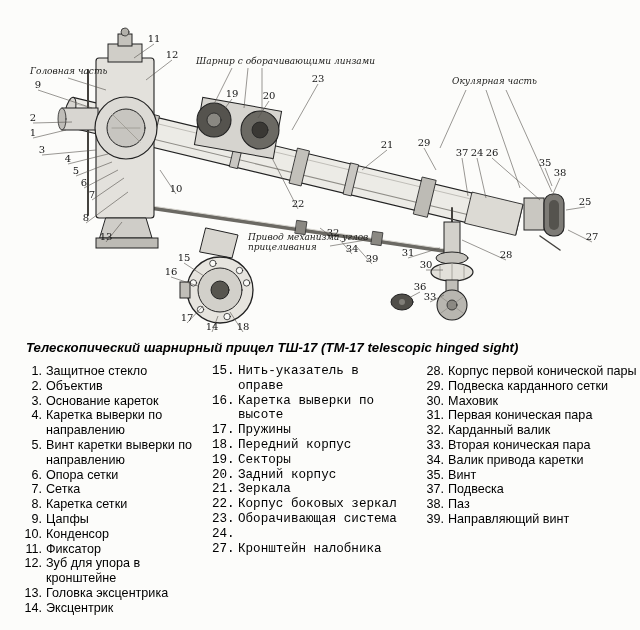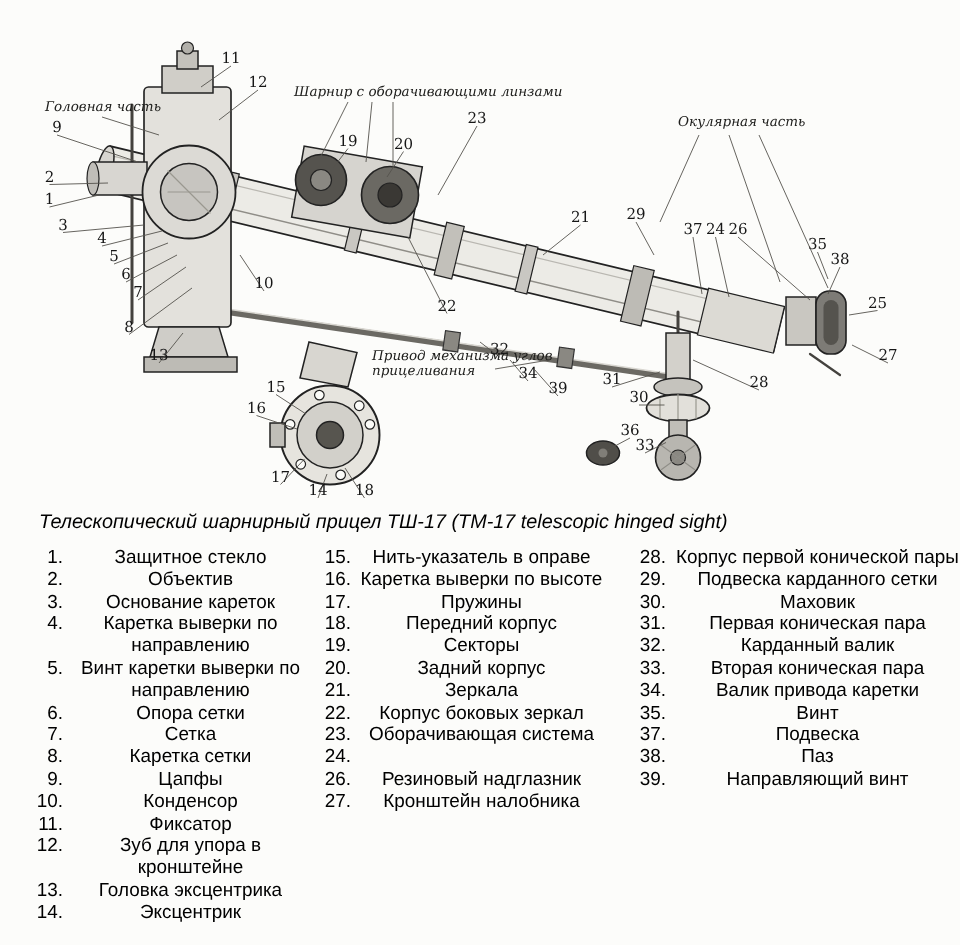--- a/index.html
+++ b/index.html
@@ -7,33 +7,33 @@
     position:relative;width:640px;height:630px;overflow:hidden;
     background:#fcfcfa;font-family:"Liberation Sans",sans-serif;color:#111;
   }
   .diagram{position:absolute;top:0;left:0;width:640px;height:335px;}
   .diagram svg{width:100%;height:100%;display:block;}
   .callout{font:10px "DejaVu Serif",serif;fill:#161616;text-anchor:middle;}
   .anno{font:italic 9px "DejaVu Serif",serif;fill:#20201e;}
   .leader{stroke:#55524d;stroke-width:0.6;fill:none;}
   .title{
     position:absolute;top:340px;left:26px;right:12px;
-    font-size:13.2px;font-weight:normal;font-style:italic;color:#000;
+    font-size:13.2px;font-weight:bold;font-style:italic;color:#000;
   }
   .plist{
     position:absolute;top:364px;left:20px;display:flex;
     font-size:12.6px;line-height:14.8px;color:#000;
   }
   .pcol{display:block;}
   .pcol:nth-child(1){width:188px;}
-  .pcol:nth-child(2){width:192px;margin-left:4px;}
+  .pcol:nth-child(2){width:192px;margin-left:4px;font-family:Liberation Mono, monospace;}
   .pcol:nth-child(3){width:220px;margin-left:18px;}
   .pitem{display:flex;align-items:flex-start;}
   .pnum{width:22px;min-width:22px;text-align:right;margin-right:4px;white-space:pre;}
-  .ptxt{flex:1;text-align:center;}
+  .ptxt{flex:1;}
 </style>
 </head>
 <body>
 
 <div class="page">
 
   <div class="diagram">
     <svg id="diagram-svg" viewBox="0 0 640 335" xmlns="http://www.w3.org/2000/svg">
 
       <g stroke-linecap="round">
@@ -314,24 +314,20 @@
           <span class="ptxt">Корпус боковых зеркал</span>
         </div>
         <div class="pitem">
           <span class="pnum">23.</span>
           <span class="ptxt">Оборачивающая система</span>
         </div>
         <div class="pitem">
           <span class="pnum">24.</span>
         </div>
         <div class="pitem">
-          <span class="pnum">26.</span>
-          <span class="ptxt">Резиновый надглазник</span>
-        </div>
-        <div class="pitem">
           <span class="pnum">27.</span>
           <span class="ptxt">Кронштейн налобника</span>
         </div>
       </div>
       <div class="pcol">
         <div class="pitem">
           <span class="pnum">28.</span>
           <span class="ptxt">Корпус первой конической пары</span>
         </div>
         <div class="pitem">

